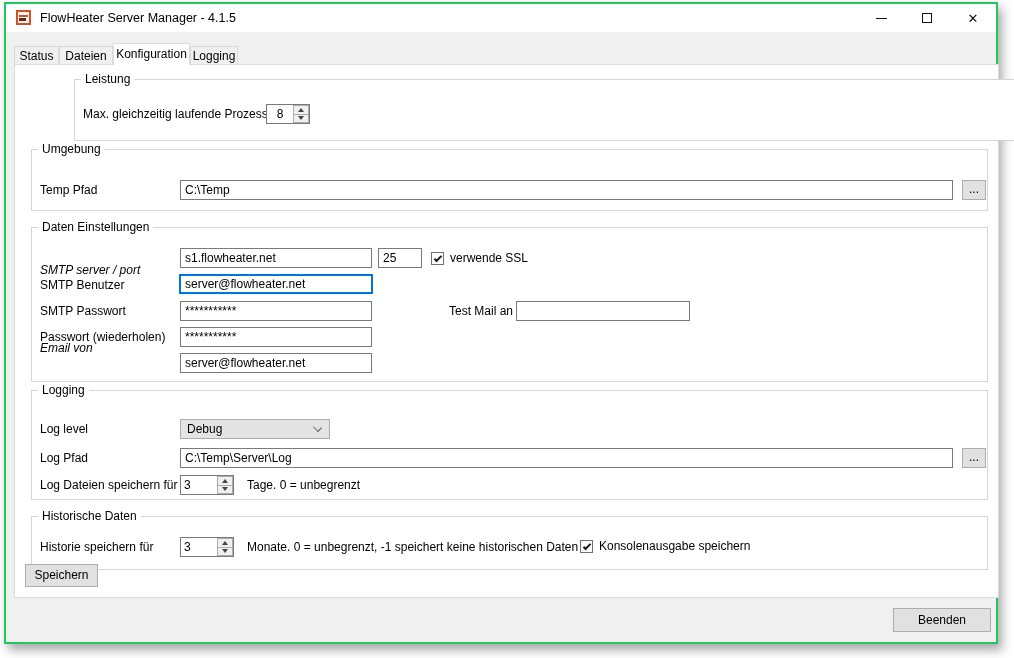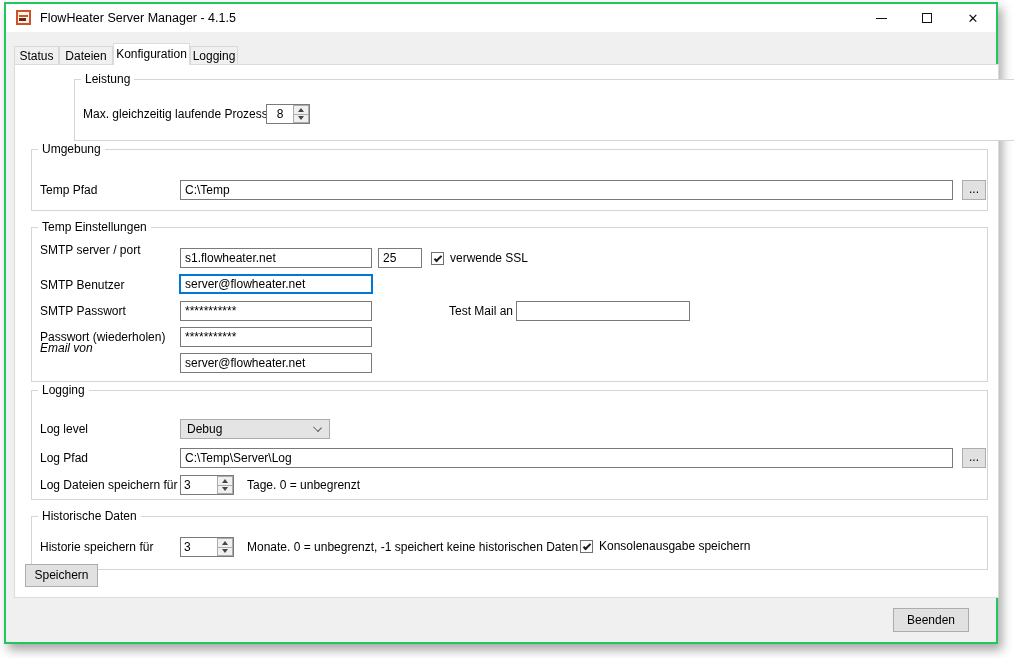--- a/index.html
+++ b/index.html
@@ -121,23 +121,23 @@
     </div>
 
     <div class="groupbox" style="top:84px; height:62px;">
       <span class="group-title">Umgebung</span>
       <span class="lbl" style="left:8px; top:30px;">Temp Pfad</span>
       <input class="tbox" style="left: 148px; top: 30px; width: 773px;" value="C:\Temp">
       <div class="btn" style="left:930px; top:30px; width:24px; height:20px; line-height:16px;">...</div>
     </div>
 
     <div class="groupbox" style="top:162px; height:155px;">
-      <span class="group-title">Temp Einstellungen</span>
-
-      <span class="lbl" style="left:8px; top:12px;">SMTP server / port</span>
+      <span class="group-title">Daten Einstellungen</span>
+
+      <span class="lbl" style="left:8px; top:32px;font-style:italic;">SMTP server / port</span>
       <input class="tbox" style="left: 148px; top: 20px; width: 192px;" value="s1.flowheater.net">
       <input class="tbox" style="left: 346px; top: 20px; width: 44px;" value="25">
       <div class="checkbox checked" style="left:399px; top:24px;">
           <span class="check"></span>
         </div>
       <span class="lbl" style="left:418px; top:20px;">verwende SSL</span>
 
       <span class="lbl" style="left:8px; top:47px;">SMTP Benutzer</span>
       <input class="tbox focused" style="left: 147px; top: 46px; width: 194px;" value="server@flowheater.net">
 
@@ -201,15 +201,15 @@
 
       <div class="checkbox checked" style="left:548px; top:23px;">
           <span class="check"></span>
         </div>
       <span class="lbl" style="left:567px; top:19px;">Konsolenausgabe speichern</span>
     </div>
 
     <div class="btn" style="left:10px; top:499px; width:73px; height:23px; line-height:21px;">Speichern</div>
   </div>
 
-  <div class="btn" style="left:887px; top:604px; width:76px; height:24px; line-height:22px;">Beenden</div>
+  <div class="btn" style="left:887px; top:604px; width:98px; height:24px; line-height:22px;">Beenden</div>
 
 </div>
 
 </body></html>

